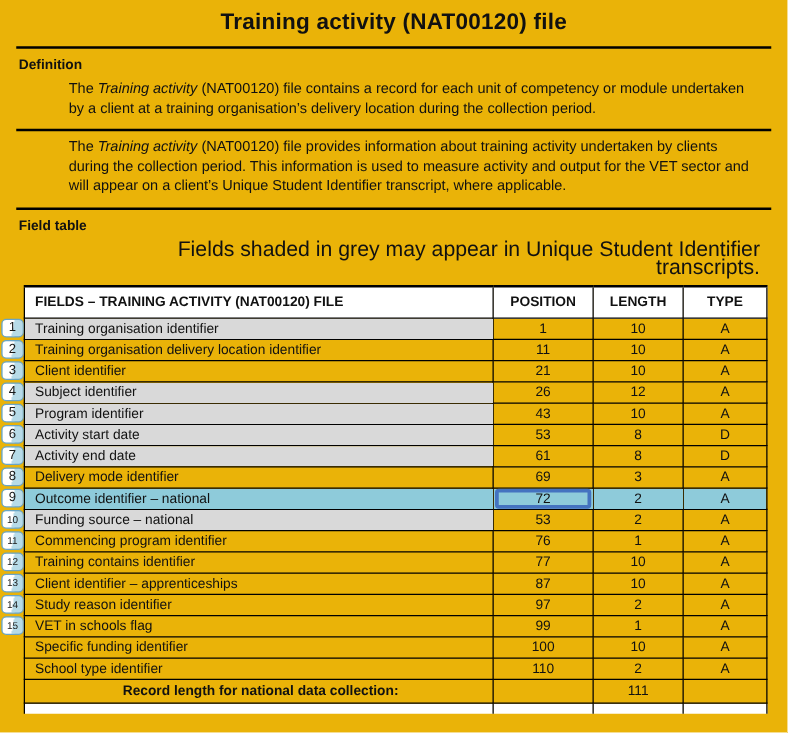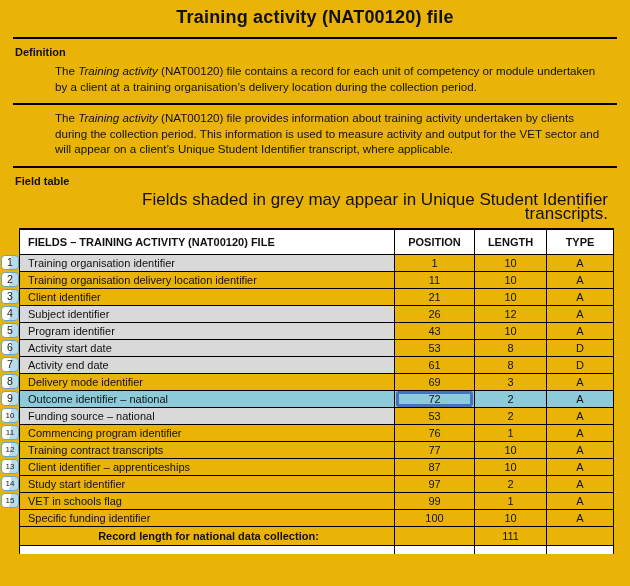--- a/index.html
+++ b/index.html
@@ -207,47 +207,53 @@
             <td class="c-num">2</td>
             <td class="c-num">A</td>
           </tr>
           <tr>
             <td class="c-name"><span class="badge small">11</span><span>Commencing program identifier</span></td>
             <td class="c-num">76</td>
             <td class="c-num">1</td>
             <td class="c-num">A</td>
           </tr>
           <tr>
-            <td class="c-name"><span class="badge small">12</span><span>Training contract transcripts</span></td>
+            <td class="c-name"><span class="badge small">12</span><span>Training contains identifier</span></td>
             <td class="c-num">77</td>
             <td class="c-num">10</td>
             <td class="c-num">A</td>
           </tr>
           <tr>
             <td class="c-name"><span class="badge small">13</span><span>Client identifier – apprenticeships</span></td>
             <td class="c-num">87</td>
             <td class="c-num">10</td>
             <td class="c-num">A</td>
           </tr>
           <tr>
-            <td class="c-name"><span class="badge small">14</span><span>Study start identifier</span></td>
+            <td class="c-name"><span class="badge small">14</span><span>Study reason identifier</span></td>
             <td class="c-num">97</td>
             <td class="c-num">2</td>
             <td class="c-num">A</td>
           </tr>
           <tr>
             <td class="c-name"><span class="badge small">15</span><span>VET in schools flag</span></td>
             <td class="c-num">99</td>
             <td class="c-num">1</td>
             <td class="c-num">A</td>
           </tr>
           <tr>
             <td class="c-name"><span>Specific funding identifier</span></td>
             <td class="c-num">100</td>
             <td class="c-num">10</td>
+            <td class="c-num">A</td>
+          </tr>
+          <tr>
+            <td class="c-name"><span>School type identifier</span></td>
+            <td class="c-num">110</td>
+            <td class="c-num">2</td>
             <td class="c-num">A</td>
           </tr>
           <tr class="footer-row">
             <td class="c-name">Record length for national data collection:</td>
             <td class="c-num"></td>
             <td class="c-num">111</td>
             <td class="c-num"></td>
           </tr>
           <tr class="stub">
             <td></td>

